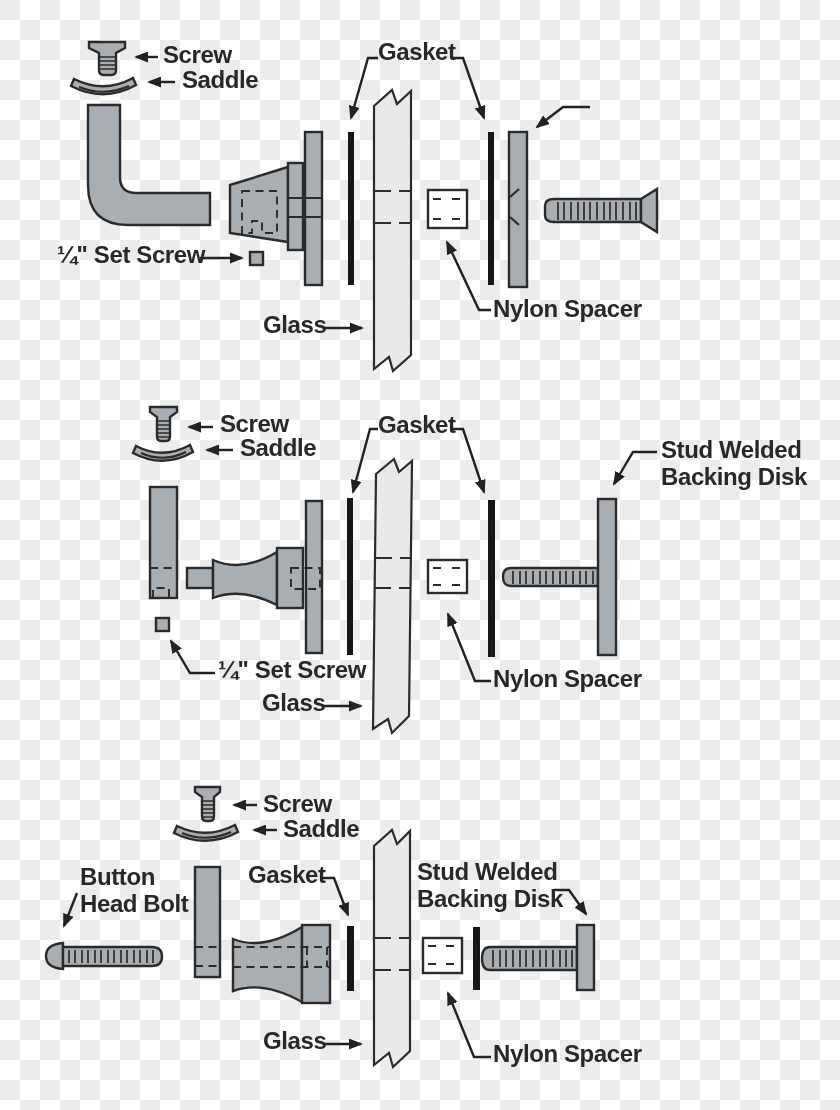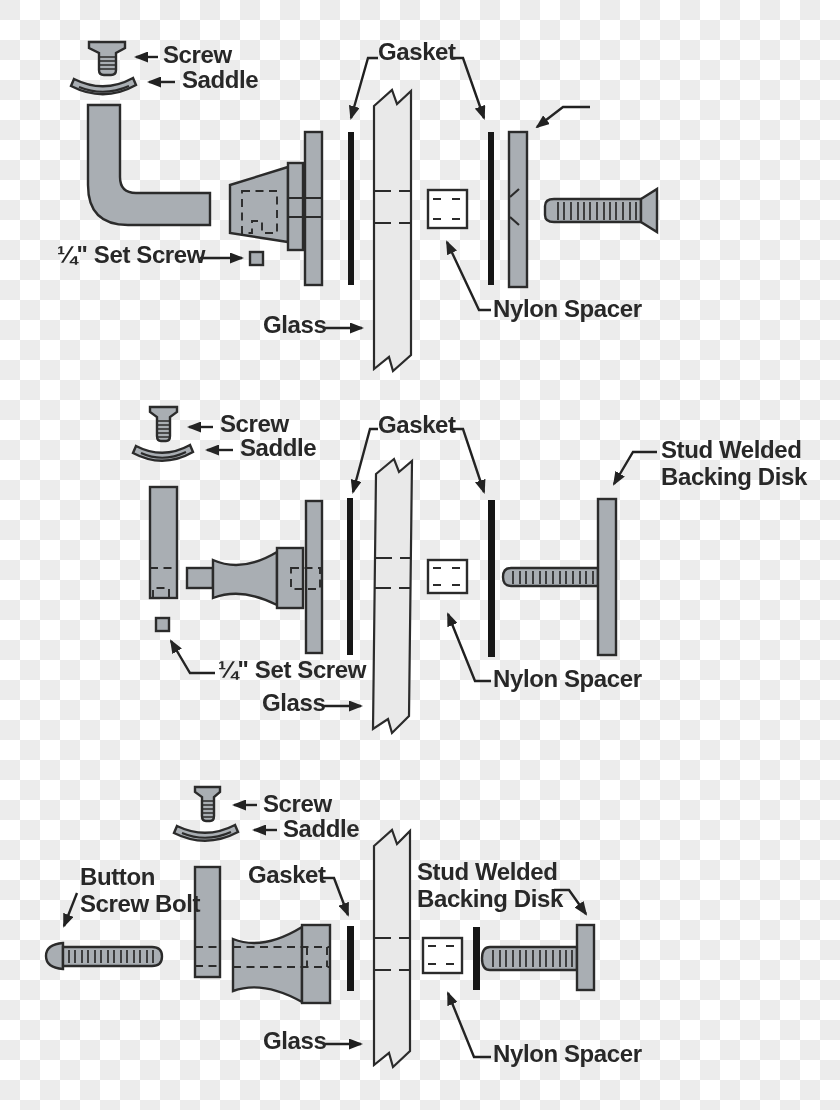--- a/index.html
+++ b/index.html
@@ -150,19 +150,19 @@
 <div class="lbl" style="left:378px;top:411px">Gasket</div>
 <div class="lbl" style="left:661px;top:436px">Stud Welded
 Backing Disk</div>
 <div class="lbl" style="left:218px;top:656px">¼" Set Screw</div>
 <div class="lbl" style="left:262px;top:689px">Glass</div>
 <div class="lbl" style="left:493px;top:665px">Nylon Spacer</div>
 
 <div class="lbl" style="left:263px;top:790px">Screw</div>
 <div class="lbl" style="left:283px;top:815px">Saddle</div>
 <div class="lbl" style="left:80px;top:863px">Button
-Screw Bolt</div>
+Head Bolt</div>
 <div class="lbl" style="left:248px;top:861px">Gasket</div>
 <div class="lbl" style="left:417px;top:858px">Stud Welded
 Backing Disk</div>
 <div class="lbl" style="left:263px;top:1027px">Glass</div>
 <div class="lbl" style="left:493px;top:1040px">Nylon Spacer</div>
 
 </div>
 </body></html>

